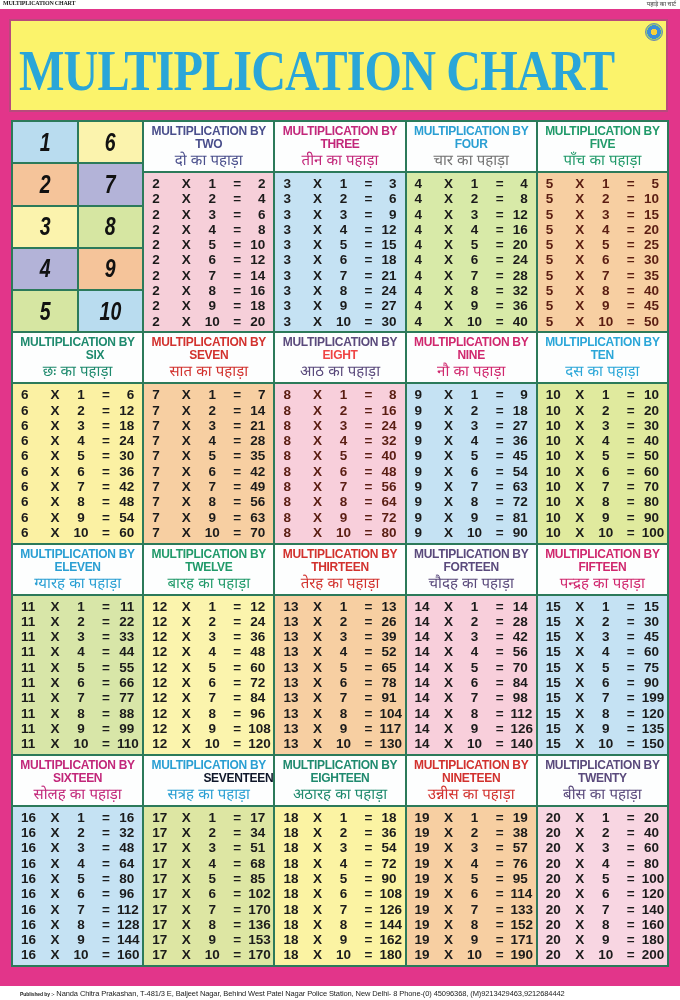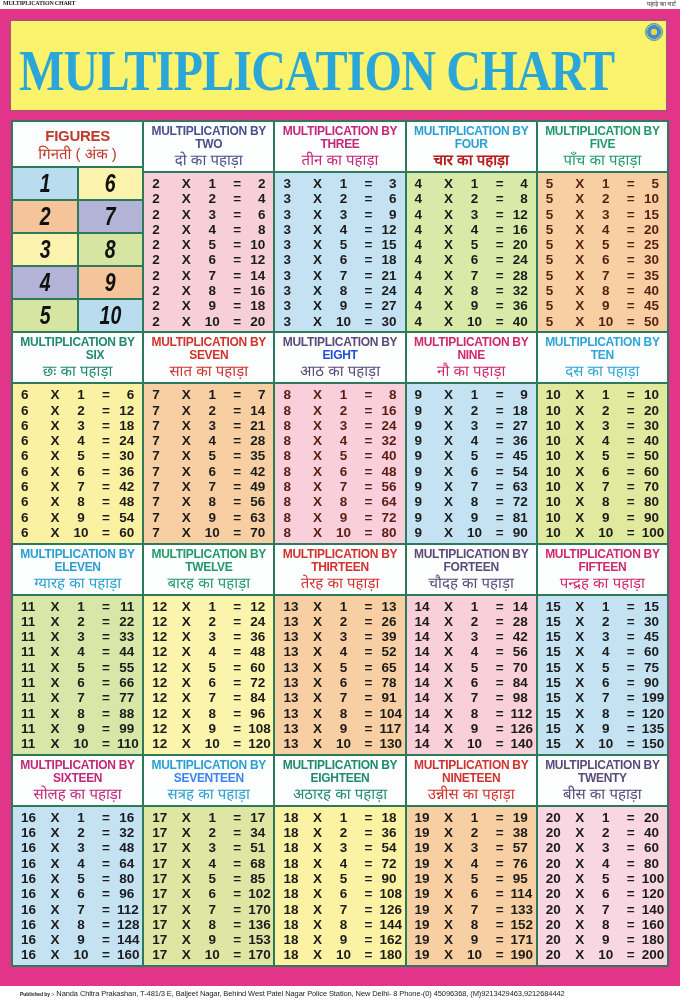--- a/index.html
+++ b/index.html
@@ -38,24 +38,20 @@
 
 <div class="frame"></div>
 
 <div class="banner">
   <div class="title">MULTIPLICATION CHART</div>
 </div>
 <div class="logo"></div>
 
 <div class="grid" id="grid">
   <div class="cell">
-    <div class="head">
-      <div class="en" id="fig-en" style="font-size: 15px; line-height: 18px; margin-top: 2px; color: rgb(192, 57, 43);">FIGURES</div>
-      <div class="hi" id="fig-hi" style="font-size: 15px; color: rgb(192, 57, 43);">गिनती ( अंक )</div>
-    </div>
     <div class="figs" id="figs">
         <div class="fig-wrap" style="background: rgb(185, 220, 239);">
           <span>1</span>
         </div>
         <div class="fig-wrap" style="background: rgb(251, 243, 173);">
           <span>6</span>
         </div>
         <div class="fig-wrap" style="background: rgb(245, 196, 154);">
           <span>2</span>
         </div>
@@ -237,21 +233,21 @@
           <span>10</span>
           <span>=</span>
           <span>30</span>
         </div>
       </div>
     </div>
     <div class="cell">
       <div class="head">
         <div class="en" style="color: rgb(42, 159, 211);">MULTIPLICATION BY</div>
         <div class="en" style="color: rgb(42, 159, 211);">FOUR</div>
-        <div class="hi" style="color: #b91c1c; font-weight: bold;">चार का पहाड़ा</div>
+        <div class="hi" style="color: #737373;">चार का पहाड़ा</div>
       </div>
       <div class="body" style="background: rgb(216, 234, 168);">
         <div class="row" style="color: rgb(27, 27, 27);">
           <span>4</span>
           <span>X</span>
           <span>1</span>
           <span>=</span>
           <span>4</span>
         </div>
         <div class="row" style="color: rgb(27, 27, 27);">
@@ -552,21 +548,21 @@
           <span>X</span>
           <span>10</span>
           <span>=</span>
           <span>70</span>
         </div>
       </div>
     </div>
     <div class="cell">
       <div class="head">
         <div class="en" style="color: rgb(90, 74, 124);">MULTIPLICATION BY</div>
-        <div class="en" style="color: #1d4ed8;">EIGHT</div>
+        <div class="en" style="color: #ef4444;">EIGHT</div>
         <div class="hi" style="color: rgb(90, 74, 124);">आठ का पहाड़ा</div>
       </div>
       <div class="body" style="background: rgb(248, 207, 219);">
         <div class="row" style="color: rgb(90, 29, 18);">
           <span>8</span>
           <span>X</span>
           <span>1</span>
           <span>=</span>
           <span>8</span>
         </div>
@@ -1263,21 +1259,21 @@
           <span>X</span>
           <span>10</span>
           <span>=</span>
           <span>160</span>
         </div>
       </div>
     </div>
     <div class="cell">
       <div class="head">
         <div class="en" style="color: rgb(42, 159, 211);">MULTIPLICATION BY</div>
-        <div class="en" style="color: #3b82f6;">SEVENTEEN</div>
+        <div class="en" style="color: #0f172a; text-align: right;">SEVENTEEN</div>
         <div class="hi" style="color: rgb(42, 159, 211);">सत्रह का पहाड़ा</div>
       </div>
       <div class="body" style="background: rgb(221, 230, 163); padding-left: 8px;">
         <div class="row" style="color: rgb(27, 27, 27);">
           <span>17</span>
           <span>X</span>
           <span>1</span>
           <span>=</span>
           <span>17</span>
         </div>

